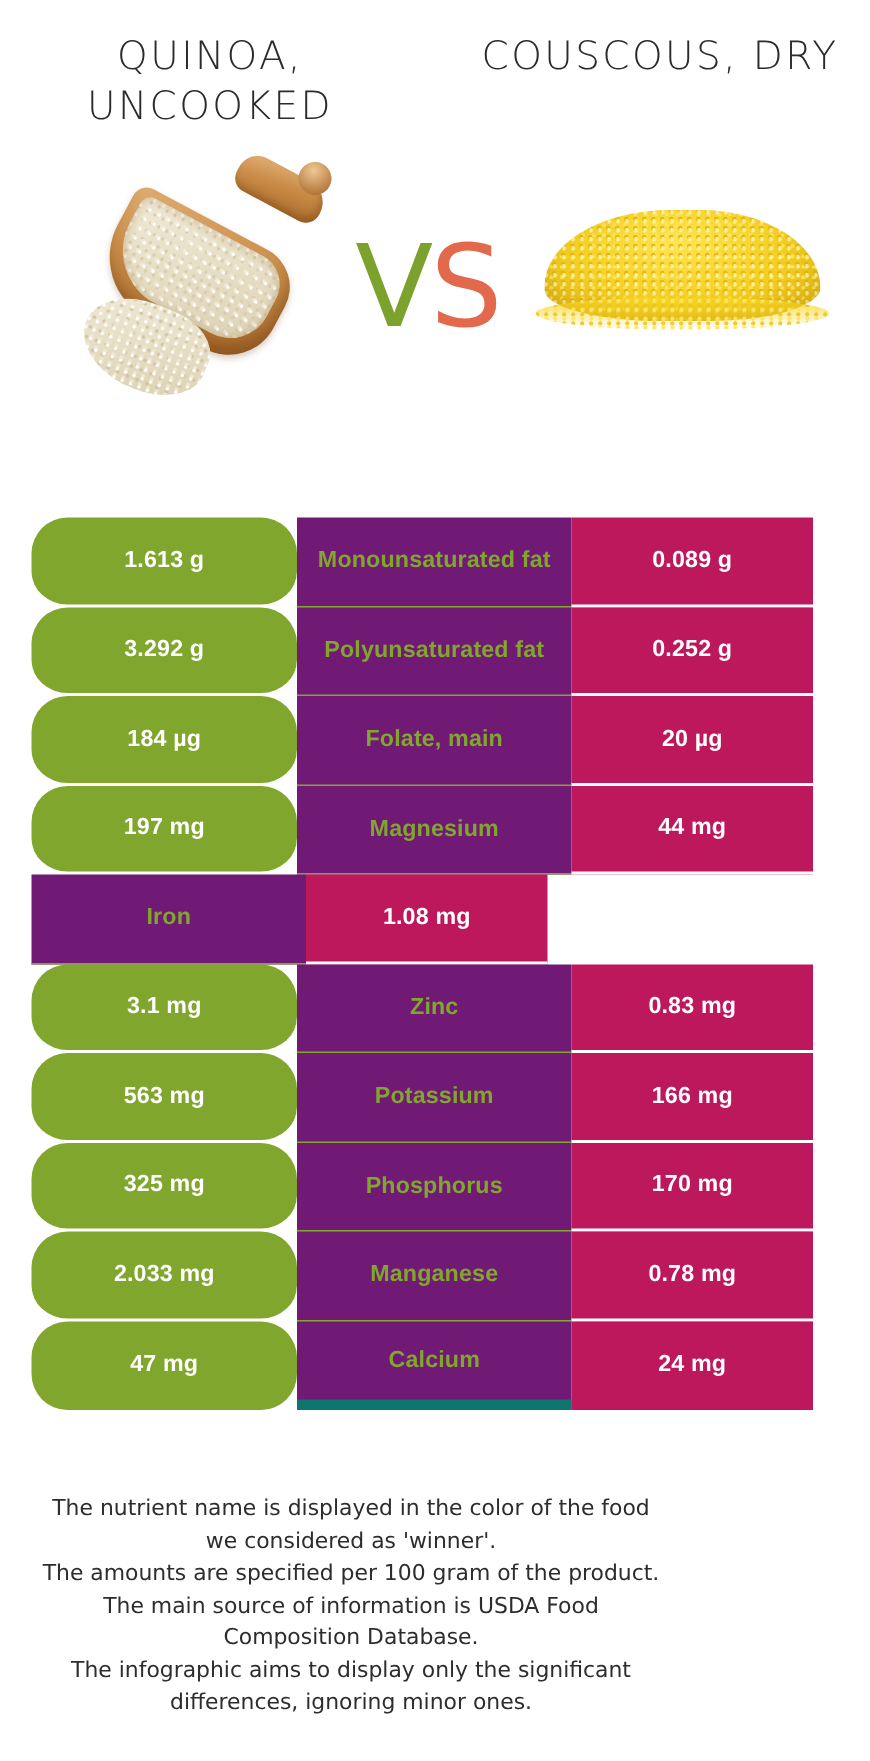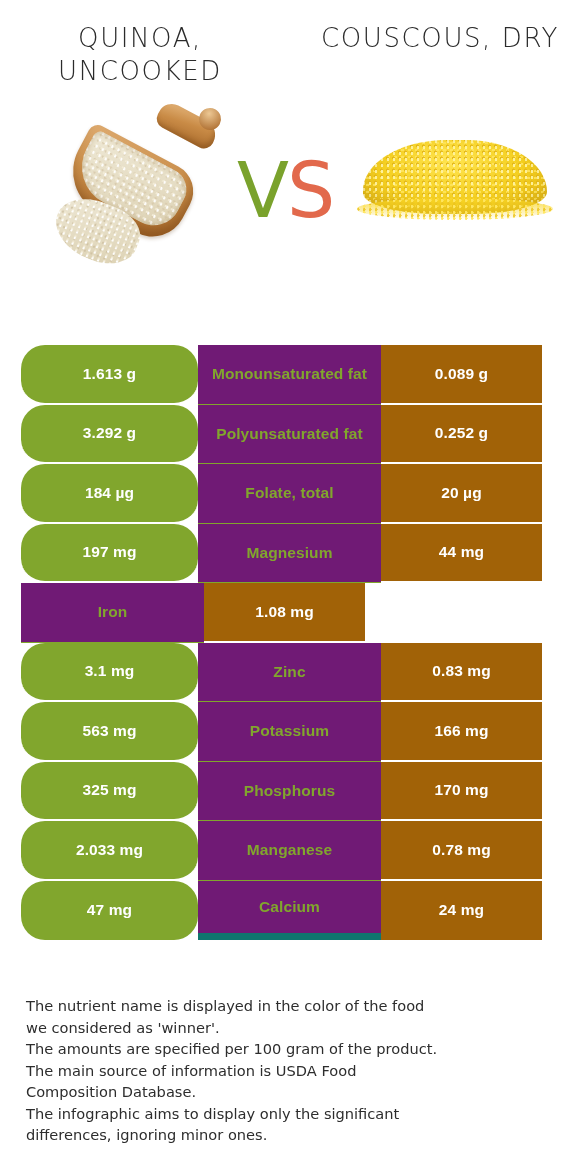--- a/index.html
+++ b/index.html
@@ -222,37 +222,37 @@
   }
   .cell-mid {
     width: 183px;
     background: #701a75;
     color: #81a62d;
     border-bottom: 1px solid #81a62d;
     font-weight: 600;
   }
   .cell-right {
     width: 161px;
-    background: #a16207;
+    background: #be185d;
     color: #ffffff;
     border-bottom: 2px solid #ffffff;
   }
   .t-row:last-child .cell-left,
   .t-row:last-child .cell-right { border-bottom: none; }
   .t-row:last-child .cell-mid { border-bottom: 7px solid #0f766e; }
 
   
   .footer {
     position: absolute;
     left: 0;
     top: 995px;
     width: 468px;
     padding: 0 26px;
     box-sizing: border-box;
-    text-align: left;
+    text-align: center;
   }
   .footer-line {
     font-family: "DejaVu Sans", sans-serif;
     font-size: 14.6px;
     line-height: 21.5px;
     color: #2d2d2d;
   }
 </style>
 </head>
 <body>
@@ -298,21 +298,21 @@
       <div class="cell cell-mid">Monounsaturated fat</div>
       <div class="cell cell-right">0.089 g</div>
     </div>
     <div class="t-row">
       <div class="cell cell-left">3.292 g</div>
       <div class="cell cell-mid">Polyunsaturated fat</div>
       <div class="cell cell-right">0.252 g</div>
     </div>
     <div class="t-row">
       <div class="cell cell-left">184 µg</div>
-      <div class="cell cell-mid">Folate, total</div>
+      <div class="cell cell-mid">Folate, main</div>
       <div class="cell cell-right">20 µg</div>
     </div>
     <div class="t-row">
       <div class="cell cell-left">197 mg</div>
       <div class="cell cell-mid">Magnesium</div>
       <div class="cell cell-right">44 mg</div>
     </div>
     <div class="t-row">
       <div class="cell cell-mid">Iron</div>
       <div class="cell cell-right">1.08 mg</div>

